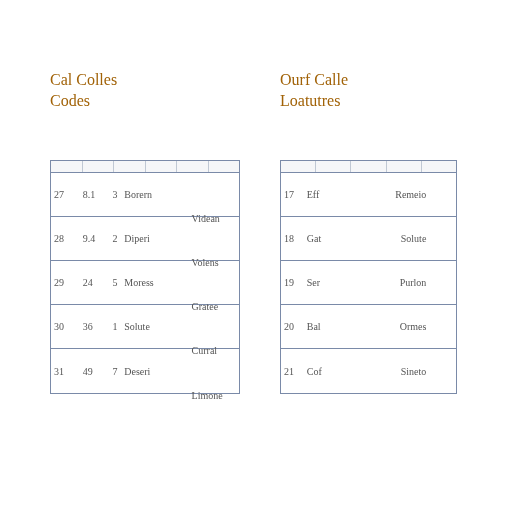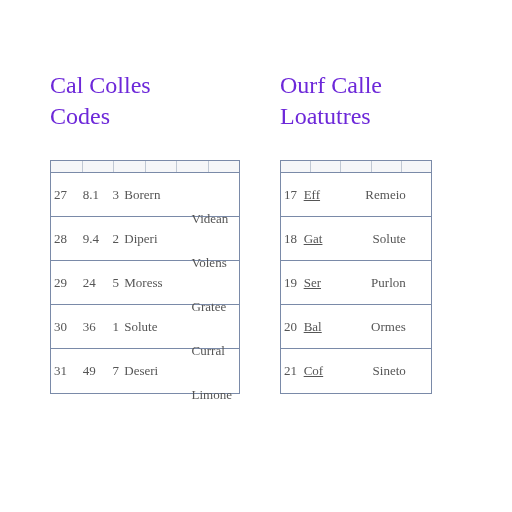--- a/index.html
+++ b/index.html
@@ -18,22 +18,22 @@
   }
   .column {
     display: flex;
     flex-direction: column;
   }
   .titles {
     margin-bottom: 20px;
     min-height: 70px;
   }
   .title-line {
-    font-size: 24px;
-    color: #6d28d9;
+    font-size: 16px;
+    color: #a16207;
     line-height: 1.3;
     font-weight: 500;
   }
   .table {
     border: 1px solid #7a8aa8;
   }
   .table-header-row {
     display: flex;
     height: 12px;
     border-bottom: 1px solid #7a8aa8;
@@ -47,37 +47,37 @@
   .tbl-body { }
   .row {
     display: flex;
     height: 44px;
     border-bottom: 1px solid #7a8aa8;
     position: relative;
     align-items: center;
   }
   .row:last-child { border-bottom: none; }
   .ctext {
-    font-size: 13px;
+    font-size: 10px;
     color: #555;
     filter: blur(0.6px);
     white-space: nowrap;
   }
   .col-left .table { width: 190px; }
-  .col-right .table { width: 152px; }
+  .col-right .table { width: 177px; }
   
   .col-left .row .c1 { width: 30px; padding-left: 3px; }
   .col-left .row .c2 { width: 30px; padding-left: 2px; }
   .col-left .row .c3 { width: 12px; padding-left: 2px; }
   .col-left .row .c4 { width: 50px; padding-left: 2px; }
   .col-left .row .c5 { width: 18px; }
   .col-left .row .c6 { width: 50px; padding-left: 2px; margin-top: 48px; }
   
   .col-right .row .c1 { width: 24px; padding-left: 3px; }
-  .col-right .row .c2 { width: 40px; padding-left: 2px; text-decoration: underline; }
+  .col-right .row .c2 { width: 40px; padding-left: 2px; }
   .col-right .row .c3 { width: 18px; }
   .col-right .row .c4 { width: 65px; padding-left: 2px; text-align: right; }
   .col-right .row .c5 { width: 30px; }
   .dot {
     width: 7px;
     height: 7px;
     border-radius: 50%;
   }
   .dot.green { background: #2e9e3a; }
   .dot.dark { background: #2d5a30; }

